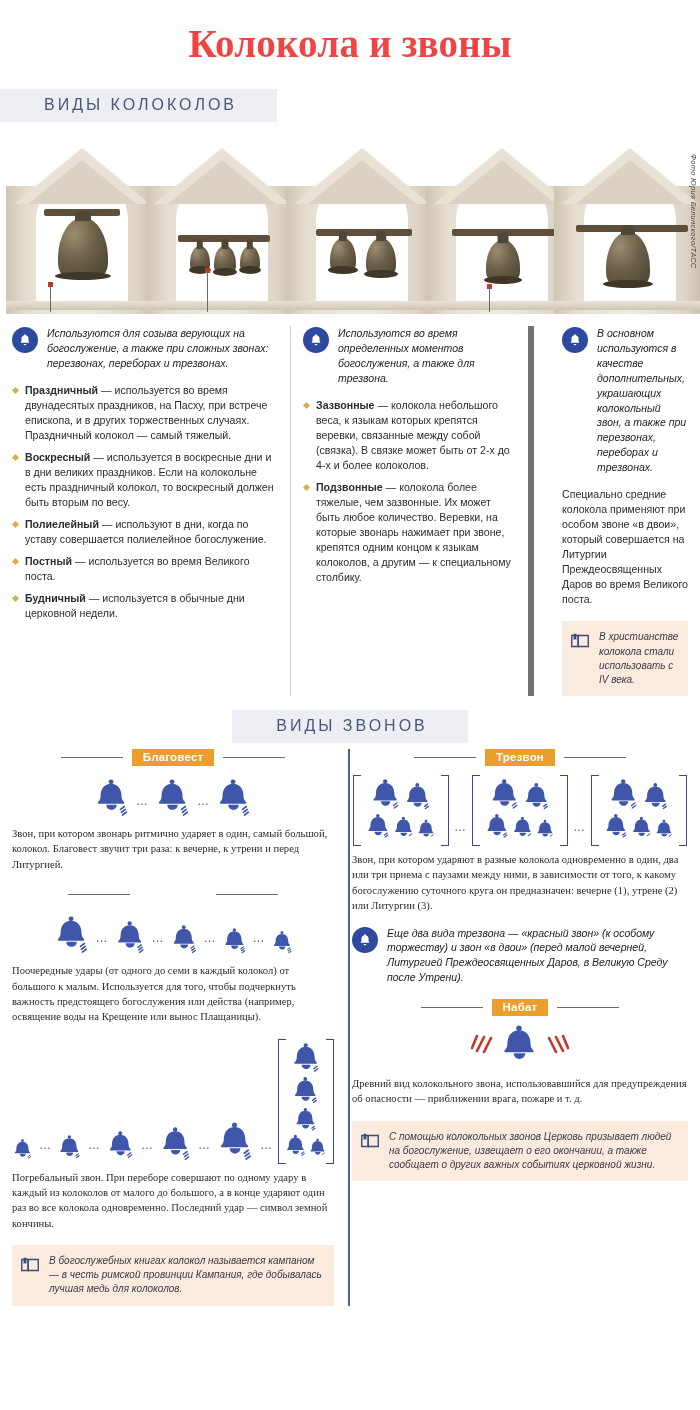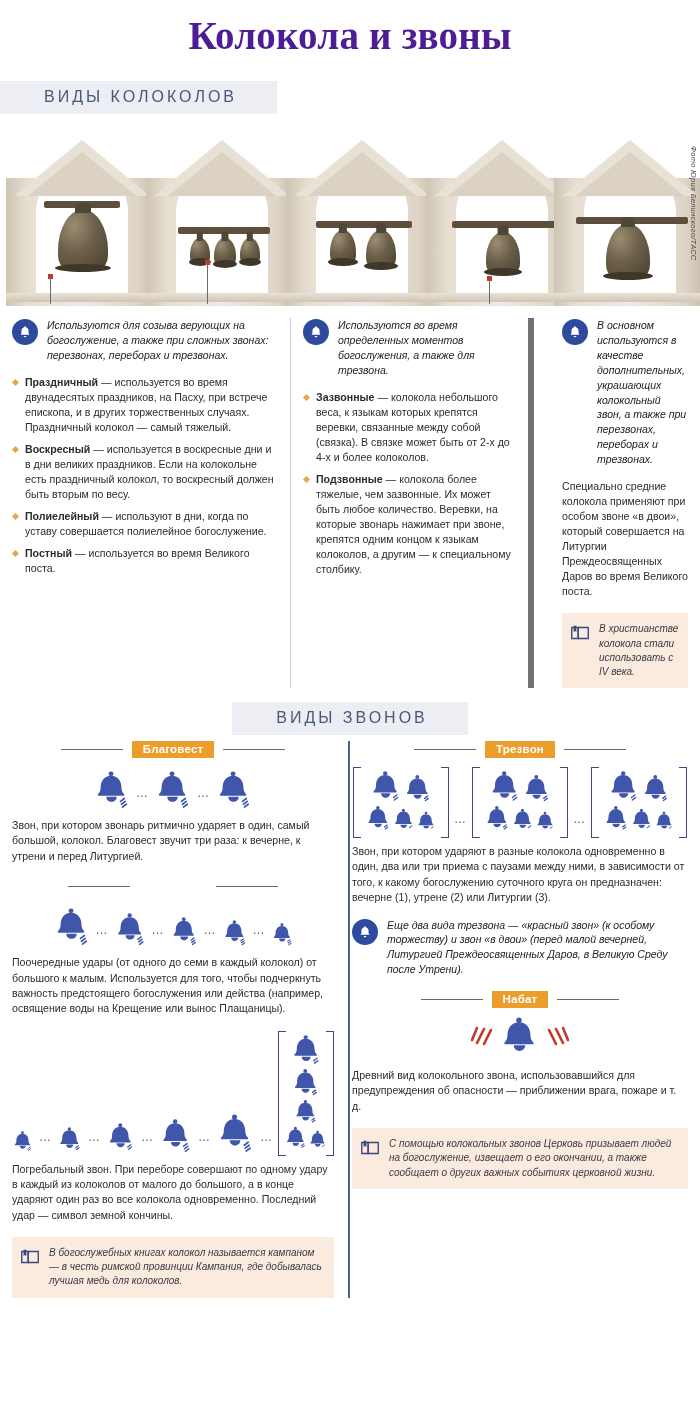--- a/index.html
+++ b/index.html
@@ -13,23 +13,23 @@
     overflow: hidden;
     color: #2b2b33;
   }
 
   
   .page-title {
     text-align: center;
     font-family: "Liberation Serif", serif;
     font-weight: bold;
     font-size: 39px;
-    color: #4c1d95;
+    color: #ef4444;
     letter-spacing: .2px;
-    padding-top: 16px;
+    padding-top: 24px;
     line-height: 1;
   }
   .section-band-wrap { margin-top: 26px; }
   .section-band {
     display: inline-block;
     background: #eceef3;
     color: #4a5878;
     font-size: 16px;
     letter-spacing: 3px;
     padding: 7px 40px 8px 44px;
@@ -233,21 +233,21 @@
     position: relative;
   }
   .bracket-group:before, .bracket-group:after {
     content: "";
     position: absolute; top: 0; width: 7px; height: 100%;
     border: 1.6px solid #3a4a7d;
   }
   .bracket-group:before { left: 0; border-right: none; }
   .bracket-group:after { right: 0; border-left: none; }
 
-  .ring-body { font-size: 10.6px; line-height: 1.45; }
+  .ring-body { font-size: 10.6px; line-height: 1.45; font-family: Liberation Serif, serif; }
 
   .vbell svg { display: block; }
 
   .page-rule-bottom {
     position: absolute;
     left: 0; right: 0; bottom: 0; height: 4px; background: #ffffff;
   }
 </style>
 </head>
 <body>
@@ -337,20 +337,21 @@
         </svg>
       </span>
       <div class="lead-text">Используются для созыва верующих на богослужение, а также при сложных звонах: перезвонах, переборах и трезвонах.</div>
     </div>
     <ul class="bullets">
       <li><b>Праздничный</b><span> — используется во время двунадесятых праздников, на Пасху, при встрече епископа, и в других торжественных случаях. Праздничный колокол — самый тяжелый.</span></li>
       <li><b>Воскресный</b><span> — используется в воскресные дни и
 в дни великих праздников. Если на колокольне есть праздничный колокол, то воскресный должен быть вторым по весу.</span></li>
       <li><b>Полиелейный</b><span> — используют в дни, когда по уставу совершается полиелейное богослужение.</span></li>
       <li><b>Постный</b><span> — используется во время Великого поста.</span></li>
+      <li><b>Будничный</b><span> — используется в обычные дни церковной недели.</span></li>
     </ul>
   </div>
 
   <div class="col col-2">
     <div class="lead">
       <span class="bell-badge">
         <svg width="15" height="15" viewBox="0 0 24 24" aria-hidden="true">
           <path fill="#ffffff" d="M12 2.6a1.3 1.3 0 0 1 1.3 1.3v.5c2.6.6 4.4 2.9 4.4 5.6v4.1l1.5 2.3H4.8l1.5-2.3V10c0-2.7 1.8-5 4.4-5.6v-.5A1.3 1.3 0 0 1 12 2.6zM9.8 18.4h4.4a2.2 2.2 0 0 1-4.4 0z"></path>
         </svg>
       </span>

